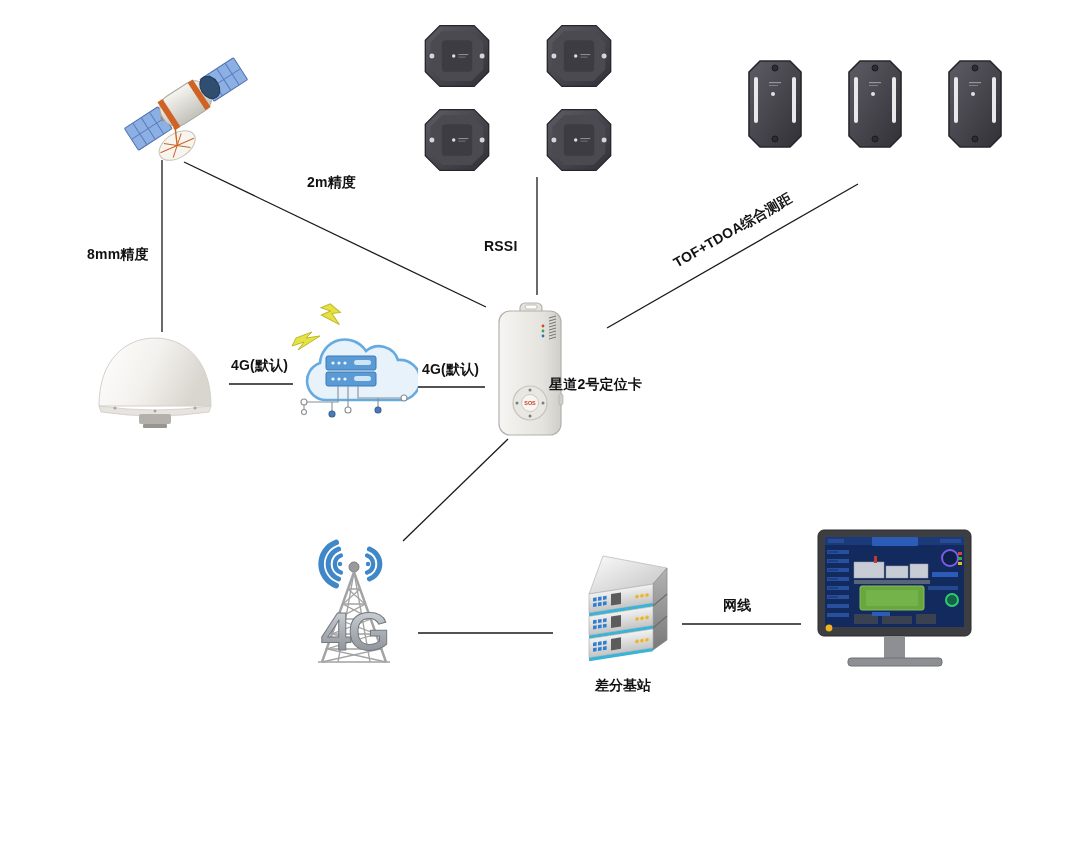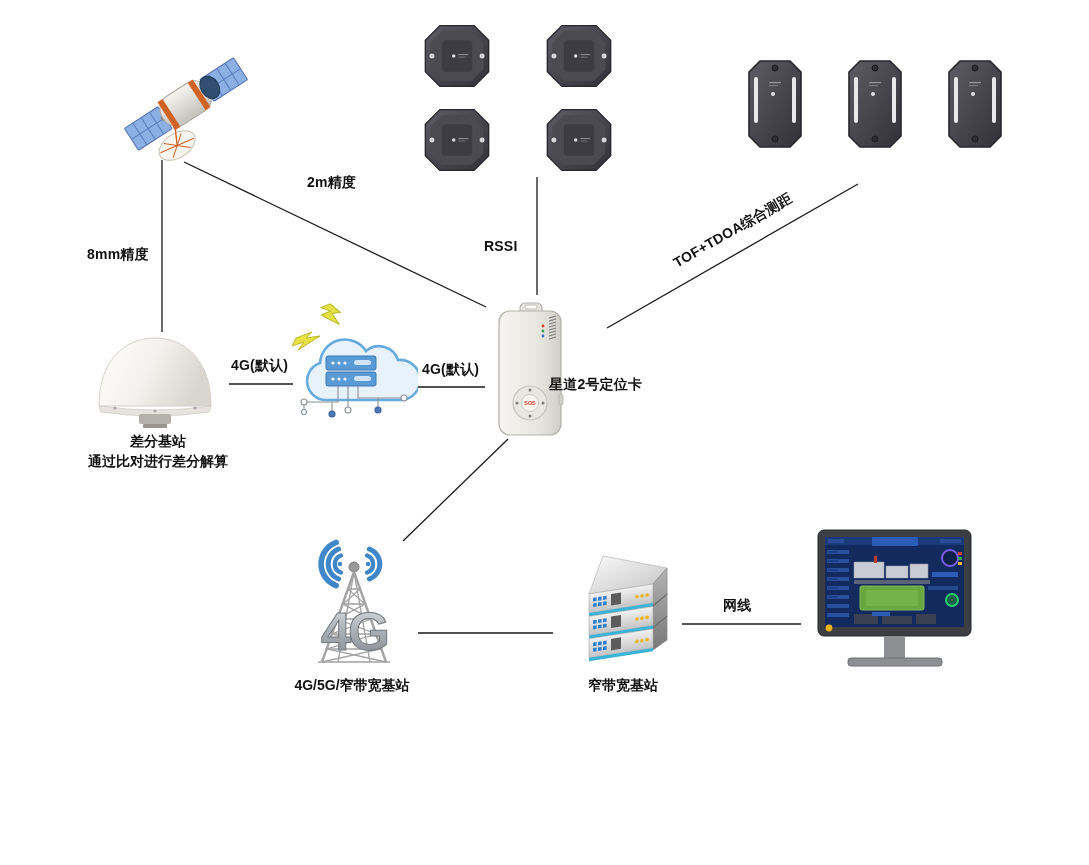--- a/index.html
+++ b/index.html
@@ -200,24 +200,20 @@
 
   <svg class="abs" style="left:93px;top:330px" width="124" height="102" viewBox="0 0 124 102">
     <path d="M6,76 C6,28 34,8 62,8 C90,8 118,28 118,76 Z" fill="url(#gradDome)" stroke="#d4d1cb" stroke-width="1"></path>
     <path d="M6,76 Q62,84 118,76 L116,82 Q62,90 8,82 Z" fill="#e7e4df" stroke="#cfccc6" stroke-width="0.8"></path>
     <circle cx="22" cy="78" r="1.5" fill="#a8a5a0"></circle>
       <circle cx="62" cy="81" r="1.5" fill="#a8a5a0"></circle>
       <circle cx="102" cy="78" r="1.5" fill="#a8a5a0"></circle>
     <rect x="46" y="84" width="32" height="10" rx="2" fill="#b4b1ac"></rect>
     <rect x="50" y="94" width="24" height="4" rx="1" fill="#98958f"></rect>
   </svg>
-  <div class="node-caption" style="left:38px;top:431px;width:240px">
-    <div>差分基站</div>
-    <div>通过比对进行差分解算</div>
-  </div>
 
   <svg class="abs" style="left:282px;top:298px" width="136" height="136" viewBox="0 0 136 136">
     <g>
       <polygon points="46,6 58,12 50,15 60,24 40,19 48,13 38,12" fill="#e6e243" stroke="#bdb92a" stroke-width="1" transform="rotate(14 48 15)"></polygon>
       <polygon points="14,40 30,34 24,40 38,38 16,52 22,44 10,48" fill="#e6e243" stroke="#bdb92a" stroke-width="1"></polygon>
     </g>
     <path d="M44,102 a19,19 0 0 1 -6,-37 a25,25 0 0 1 46,-12 a20,20 0 0 1 32,9 a17,17 0 0 1 4,40 Z" fill="#e8f2fb" stroke="#66abe0" stroke-width="2.6"></path>
     <g>
       <rect x="44" y="58" width="50" height="14" rx="2" fill="#5b9bd5" stroke="#3a7ab8"></rect>
       <circle cx="51" cy="65" r="1.6" fill="#eaf3fb"></circle>
@@ -286,21 +282,20 @@
     <g stroke="#a3a3a3" fill="none">
       <circle cx="66" cy="33" r="5" fill="#9a9a9a" stroke="#7e7e7e"></circle>
       <path d="M66,38 L34,128 M66,38 L98,128" stroke-width="2.4"></path>
       <path d="M66,38 L50,128 M66,38 L82,128" stroke-width="1.4"></path>
       <path d="M60,55 L77,70 L49,85 L88,100 L39,115 L98,128" stroke-width="1.3"></path>
       <path d="M72,55 L55,70 L83,85 L44,100 L93,115 L34,128" stroke-width="1.3"></path>
       <path d="M60,55 H72 M55,70 H77 M49,85 H83 M44,100 H88 M39,115 H93 M30,128 H102" stroke-width="1.3"></path>
     </g>
     <text x="66" y="116" text-anchor="middle" font-size="54" font-weight="bold" font-family="Liberation Sans, sans-serif" letter-spacing="-3" fill="url(#gradMetal)" stroke="#74797f" stroke-width="1">4G</text>
   </svg>
-  <div class="node-caption" style="left:252px;top:675px;width:200px">4G/5G/窄带宽基站</div>
 
   <svg class="abs" style="left:575px;top:542px" width="95" height="120" viewBox="0 0 95 120">
     <polygon points="14,52 28,14 92,26 78,42" fill="url(#gradTop)" stroke="#bdbdbd" stroke-width="0.8"></polygon>
     <polygon points="78,42 92,26 92,98 78,108" fill="url(#gradSide)" stroke="#8a8a8a" stroke-width="0.8"></polygon>
     <path d="M78,64 L92,52 M78,86 L92,74" stroke="#6e6e6e" stroke-width="1.2"></path>
     <g transform="matrix(1,-0.155,0,1,14,52)">
       <g>
         <rect x="0" y="0" width="64" height="19" fill="url(#gradFront)" stroke="#a8a8a8" stroke-width="0.6"></rect>
         <rect x="0" y="19" width="64" height="3.4" fill="#3bb3d6"></rect>
         <rect x="4" y="4.5" width="3.6" height="3.6" fill="#2f7fd0"></rect>
@@ -337,21 +332,21 @@
         <rect x="4" y="10" width="3.6" height="3.6" fill="#2f7fd0"></rect>
           <rect x="9" y="10" width="3.6" height="3.6" fill="#2f7fd0"></rect>
           <rect x="14" y="10" width="3.6" height="3.6" fill="#2f7fd0"></rect>
         <rect x="22" y="3.5" width="10" height="11.5" fill="#5c5c5c"></rect>
         <circle cx="48" cy="10" r="1.8" fill="#f0b41c"></circle>
           <circle cx="53" cy="10" r="1.8" fill="#f0b41c"></circle>
           <circle cx="58" cy="10" r="1.8" fill="#f0b41c"></circle>
       </g>
     </g>
   </svg>
-  <div class="node-caption" style="left:548px;top:675px;width:150px">窄带宽基站</div>
+  <div class="node-caption" style="left:548px;top:675px;width:150px">差分基站</div>
 
   <svg class="abs" style="left:812px;top:528px" width="166" height="142" viewBox="0 0 166 142">
     <rect x="6" y="2" width="153" height="106" rx="6" fill="#3c3e41" stroke="#292b2d"></rect>
     <g>
       <rect x="13" y="9" width="139" height="90" fill="#132a5e"></rect>
       <rect x="13" y="9" width="139" height="8" fill="#1b3a7a"></rect>
       <rect x="60" y="9" width="46" height="9" rx="1" fill="#2b5cb8"></rect>
       <rect x="16" y="11" width="16" height="4" fill="#2a4c96"></rect>
         <rect x="128" y="11" width="21" height="4" fill="#2a4c96"></rect>
       <g fill="#28509e">

